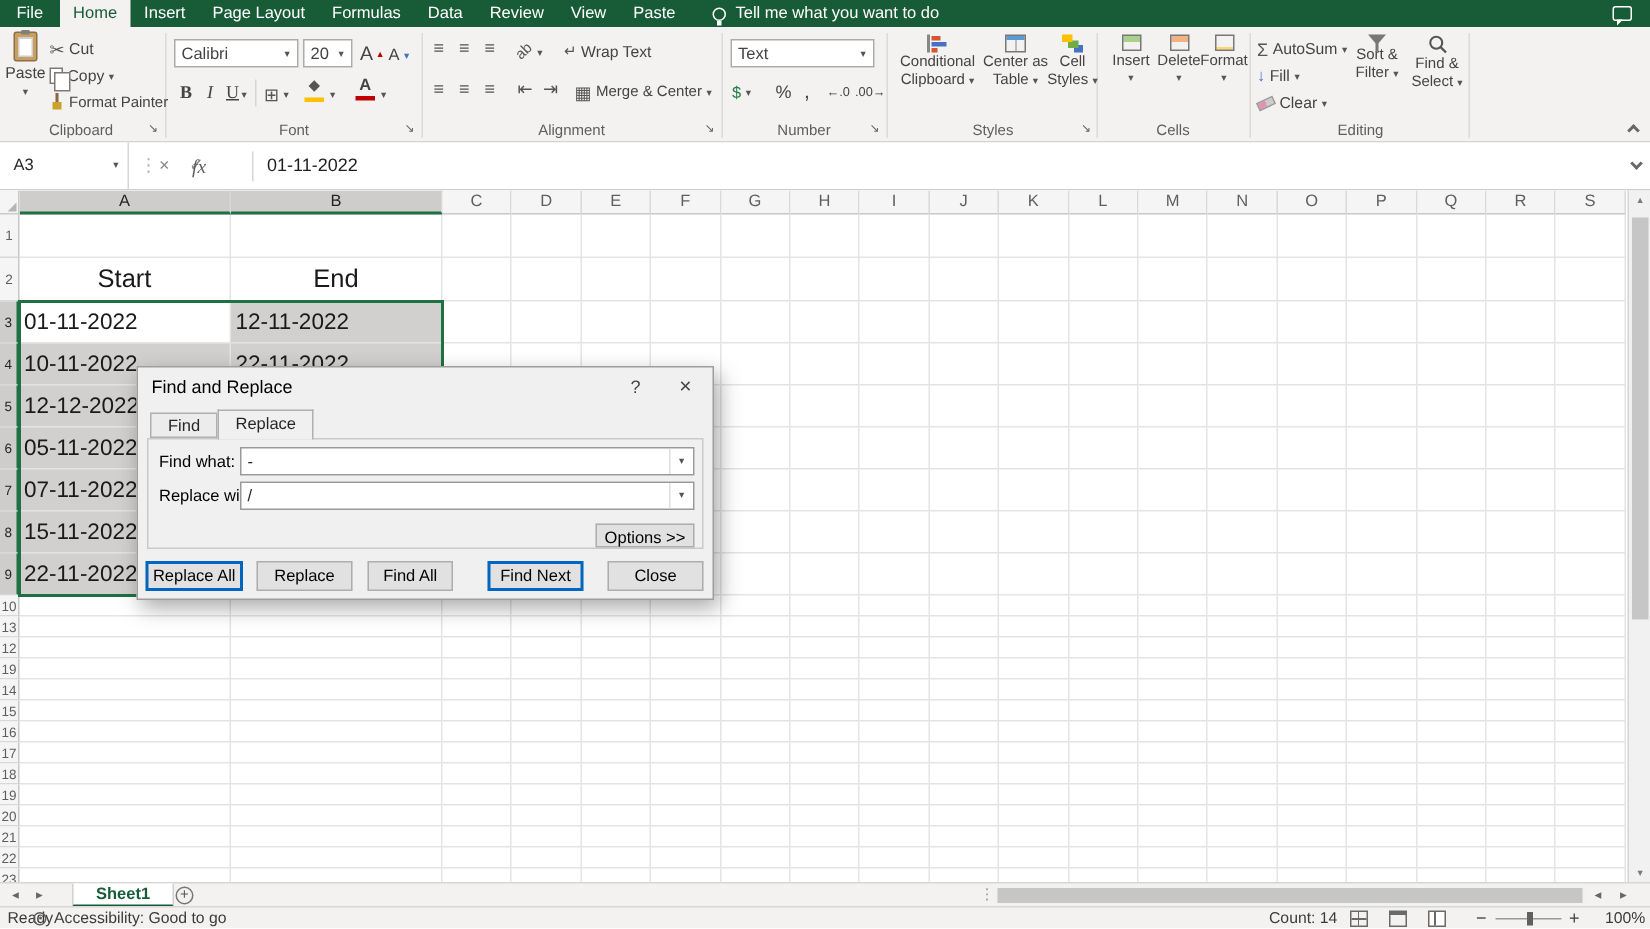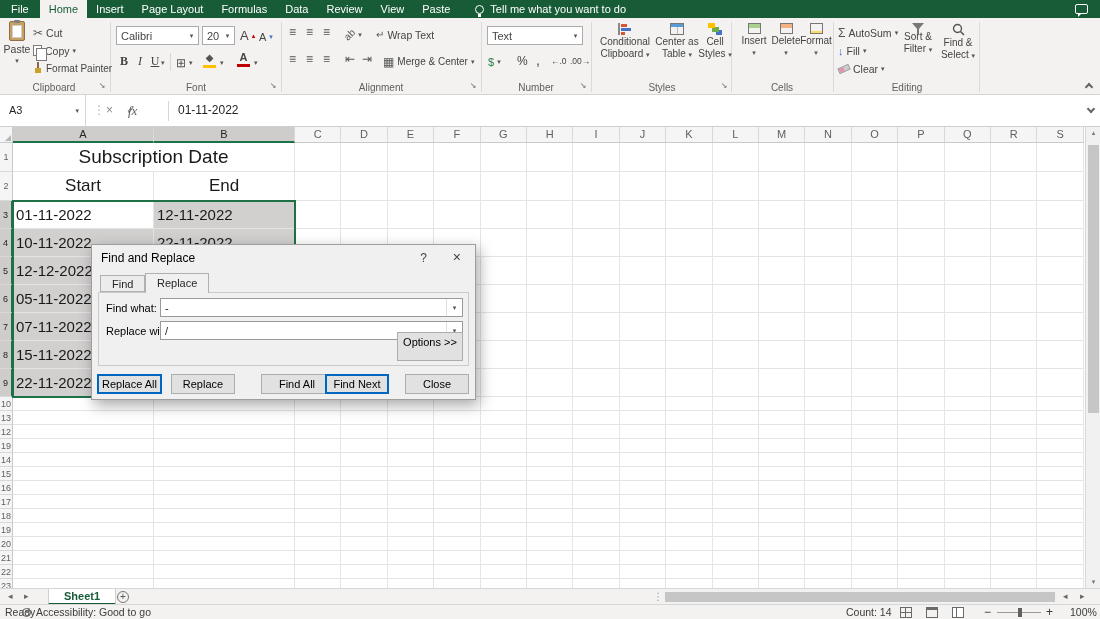--- a/index.html
+++ b/index.html
@@ -768,21 +768,20 @@
         <div class="cell" style="left: 666.2px; top: 452px; width: 46.4px; height: 14px; line-height: 13px;"></div>
         <div class="cell" style="left: 712.6px; top: 452px; width: 46.4px; height: 14px; line-height: 13px;"></div>
         <div class="cell" style="left: 759px; top: 452px; width: 46.4px; height: 14px; line-height: 13px;"></div>
         <div class="cell" style="left: 805.4px; top: 452px; width: 46.4px; height: 14px; line-height: 13px;"></div>
         <div class="cell" style="left: 851.8px; top: 452px; width: 46.4px; height: 14px; line-height: 13px;"></div>
         <div class="cell" style="left: 898.2px; top: 452px; width: 46.4px; height: 14px; line-height: 13px;"></div>
         <div class="cell" style="left: 944.6px; top: 452px; width: 46.4px; height: 14px; line-height: 13px;"></div>
         <div class="cell" style="left: 991px; top: 452px; width: 46.4px; height: 14px; line-height: 13px;"></div>
         <div class="cell" style="left: 1037.4px; top: 452px; width: 46.4px; height: 14px; line-height: 13px;"></div>
       </div>
-    <div id="merged-title" class="cell">Subscription Date</div>
     <div id="col-headers">
         <div class="colhdr selhdr" style="left: 13px; width: 141px;">A</div>
         <div class="colhdr selhdr" style="left: 154px; width: 141px;">B</div>
         <div class="colhdr" style="left: 295px; width: 46.4px;">C</div>
         <div class="colhdr" style="left: 341.4px; width: 46.4px;">D</div>
         <div class="colhdr" style="left: 387.8px; width: 46.4px;">E</div>
         <div class="colhdr" style="left: 434.2px; width: 46.4px;">F</div>
         <div class="colhdr" style="left: 480.6px; width: 46.4px;">G</div>
         <div class="colhdr" style="left: 527px; width: 46.4px;">H</div>
         <div class="colhdr" style="left: 573.4px; width: 46.4px;">I</div>
@@ -843,24 +842,24 @@
     <span class="dlg-label" style="top:57px">Find what:</span>
     <div class="dlg-combo" style="top:53px">
       <span class="combo-val">-</span>
       <span class="combo-arrow">▾</span>
     </div>
     <span class="dlg-label" style="top:80px">Replace with:</span>
     <div class="dlg-combo" style="top:76px">
       <span class="combo-val">/</span>
       <span class="combo-arrow">▾</span>
     </div>
-    <div class="dlg-btn" style="left:305px;top:87px;width:66px;height:29px">Options &gt;&gt;</div>
+    <div class="dlg-btn" style="left:305px;top:104px;width:66px;height:16px">Options &gt;&gt;</div>
     <div class="dlg-btn focused" style="left:5px;top:129px;width:65px">Replace All</div>
     <div class="dlg-btn" style="left:79px;top:129px;width:64px">Replace</div>
-    <div class="dlg-btn" style="left:169px;top:129px;width:72px">Find All</div>
+    <div class="dlg-btn" style="left:153px;top:129px;width:57px">Find All</div>
     <div class="dlg-btn focused" style="left:233px;top:129px;width:64px">Find Next</div>
     <div class="dlg-btn" style="left:313px;top:129px;width:64px">Close</div>
   </div>
 
   <div id="sheettabbar">
     <span class="st-arrow" style="left:8px">◂</span>
     <span class="st-arrow" style="left:24px">▸</span>
     <div id="sheet-tab">Sheet1</div>
     <div id="add-sheet">+</div>
     <span id="tab-splitter">⋮</span>

